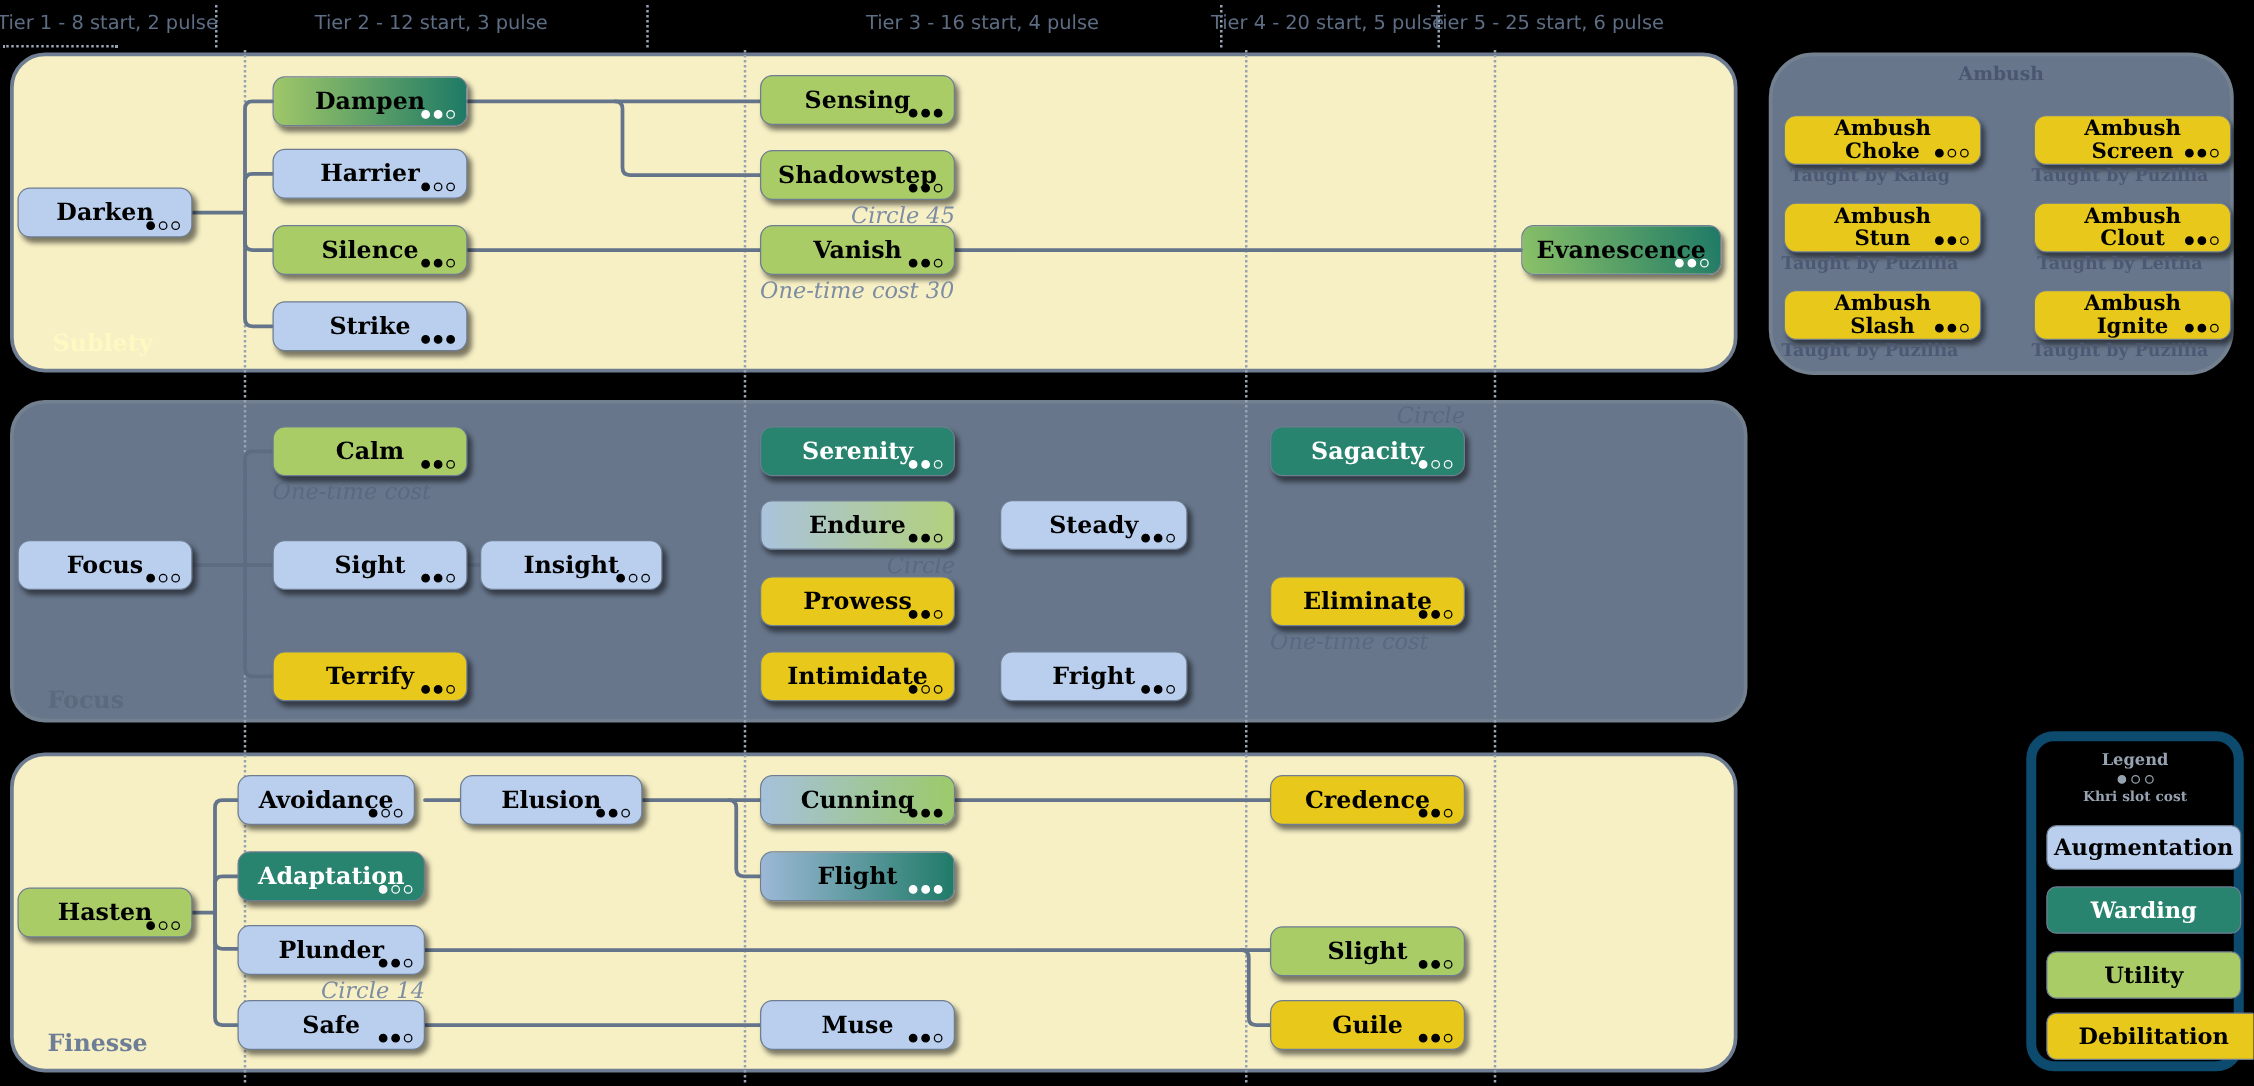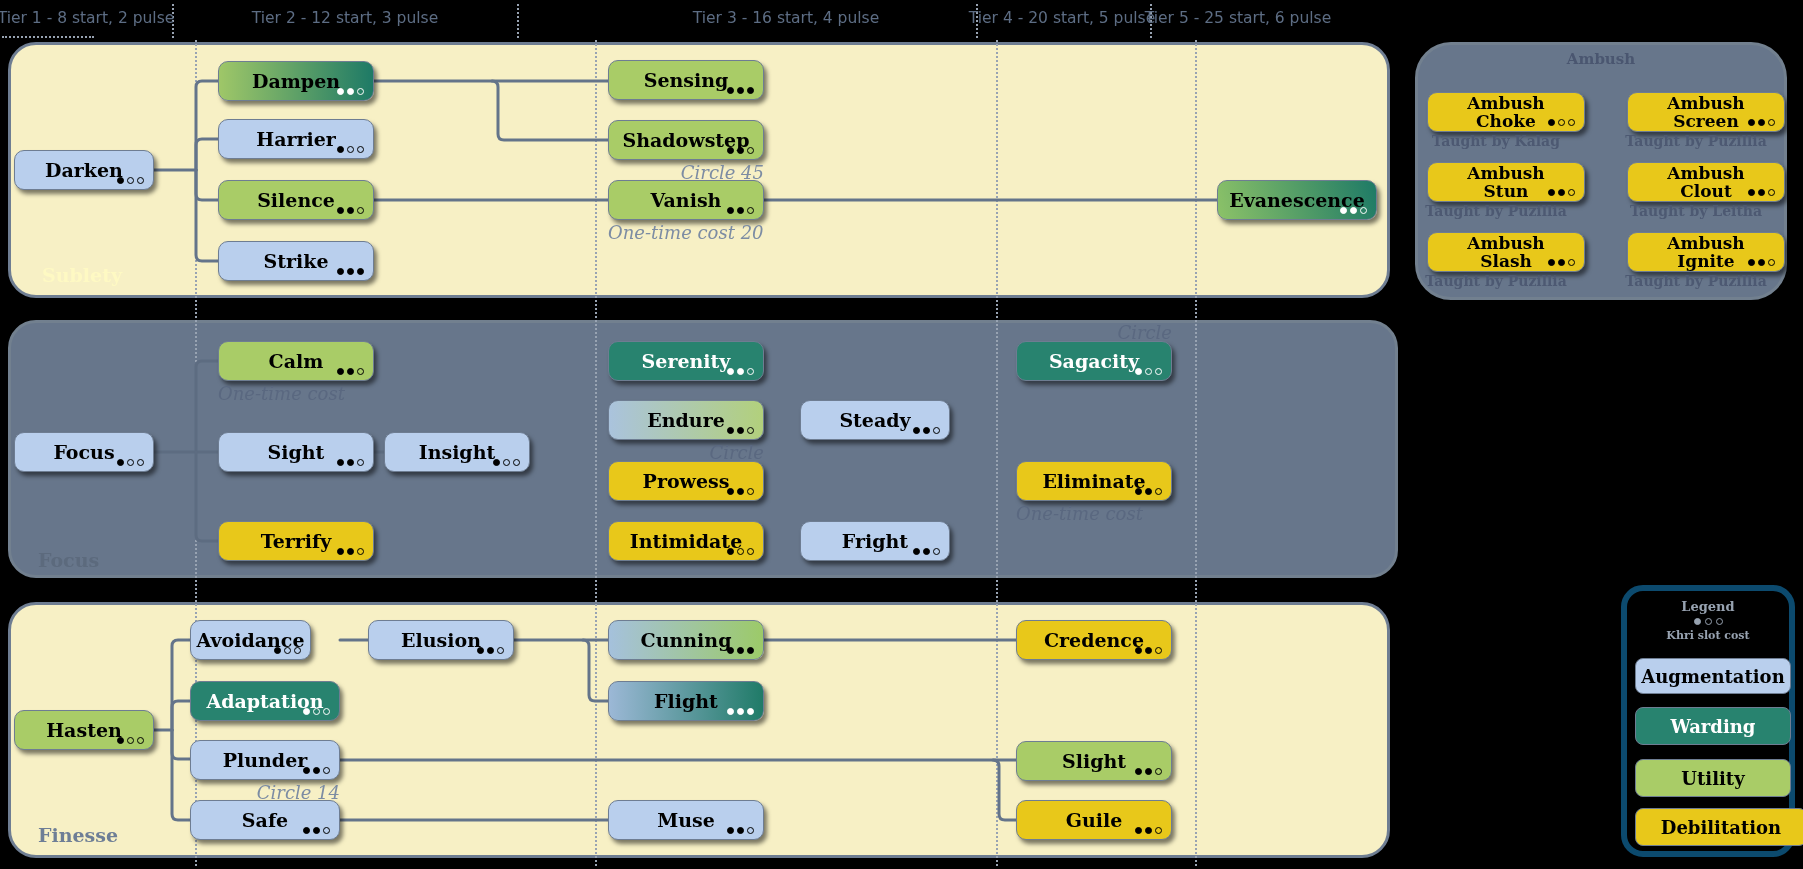--- a/index.html
+++ b/index.html
@@ -41,21 +41,21 @@
   .pips.light .pip{border-color:#fff;}
   .pips.light .pip.fill{background:#fff;}
   
   .note{position:absolute;font-weight:normal;font-style:italic;font-size:18px;color:#7c8ca3;z-index:5;white-space:nowrap;}
   .note.faint{color:#5a6880;}
   
   .ambush-title{position:absolute;transform:translateX(-50%);color:#4a5670;font-weight:bold;font-size:15px;z-index:4;}
   .ambush-caption{position:absolute;color:#4d5972;font-weight:bold;font-size:14px;z-index:4;white-space:nowrap;transform:translateX(-50%);}
   .node .two{display:block;}
   
-  #legend{position:absolute;border:6px solid #0c4a6e;border-radius:22px;box-sizing:border-box;z-index:4;background:#000;}
+  #legend{position:absolute;border:8px solid #0c4a6e;border-radius:22px;box-sizing:border-box;z-index:4;background:#000;}
   .legend-text{position:absolute;width:100%;text-align:center;color:#97a2b0;font-weight:bold;z-index:5;}
   .legend-pips{position:absolute;width:100%;display:flex;justify-content:center;gap:4px;z-index:5;}
   .legend-pips .pip{border-color:#97a2b0;}
   .legend-pips .pip.fill{background:#97a2b0;}
   .legend-swatch{position:absolute;left:8px;border:1px solid #6e7d92;border-radius:8px;box-sizing:border-box;
                  display:flex;align-items:center;justify-content:center;font-weight:bold;font-size:18px;z-index:5;}
 </style>
 </head>
 <body>
 
@@ -165,21 +165,21 @@
     </div>
     <div class="note" style="left: 608px; top: 162px; width: 156px; text-align: right;">Circle 45</div>
     <div class="node t-util" style="left: 608px; top: 180px; width: 156px; height: 40px;">
       <span>Vanish</span>
       <div class="pips">
         <span class="pip fill"></span>
         <span class="pip fill"></span>
         <span class="pip"></span>
       </div>
     </div>
-    <div class="note" style="left: 608px; top: 222px; width: 156px; text-align: left;">One-time cost 20</div>
+    <div class="note" style="left: 608px; top: 222px; width: 156px; text-align: left;">One-time cost 30</div>
     <div class="node t-grad-evan" style="left: 1217px; top: 180px; width: 160px; height: 40px;">
       <span>Evanescence</span>
       <div class="pips light">
         <span class="pip fill"></span>
         <span class="pip fill"></span>
         <span class="pip"></span>
       </div>
     </div>
     <div class="node t-aug" style="left: 14px; top: 432px; width: 140px; height: 40px;">
       <span>Focus</span>
@@ -290,21 +290,21 @@
     </div>
     <div class="note faint" style="left: 1016px; top: 503px; width: 156px; text-align: left;">One-time cost</div>
     <div class="node t-util" style="left: 14px; top: 710px; width: 140px; height: 40px;">
       <span>Hasten</span>
       <div class="pips">
         <span class="pip fill"></span>
         <span class="pip"></span>
         <span class="pip"></span>
       </div>
     </div>
-    <div class="node t-aug" style="left: 190px; top: 620px; width: 121px; height: 40px;">
+    <div class="node t-aug" style="left: 190px; top: 620px; width: 142px; height: 40px;">
       <span>Avoidance</span>
       <div class="pips">
         <span class="pip fill"></span>
         <span class="pip"></span>
         <span class="pip"></span>
       </div>
     </div>
     <div class="node t-ward" style="left: 190px; top: 681px; width: 150px; height: 40px;">
       <span>Adaptation</span>
       <div class="pips light">

